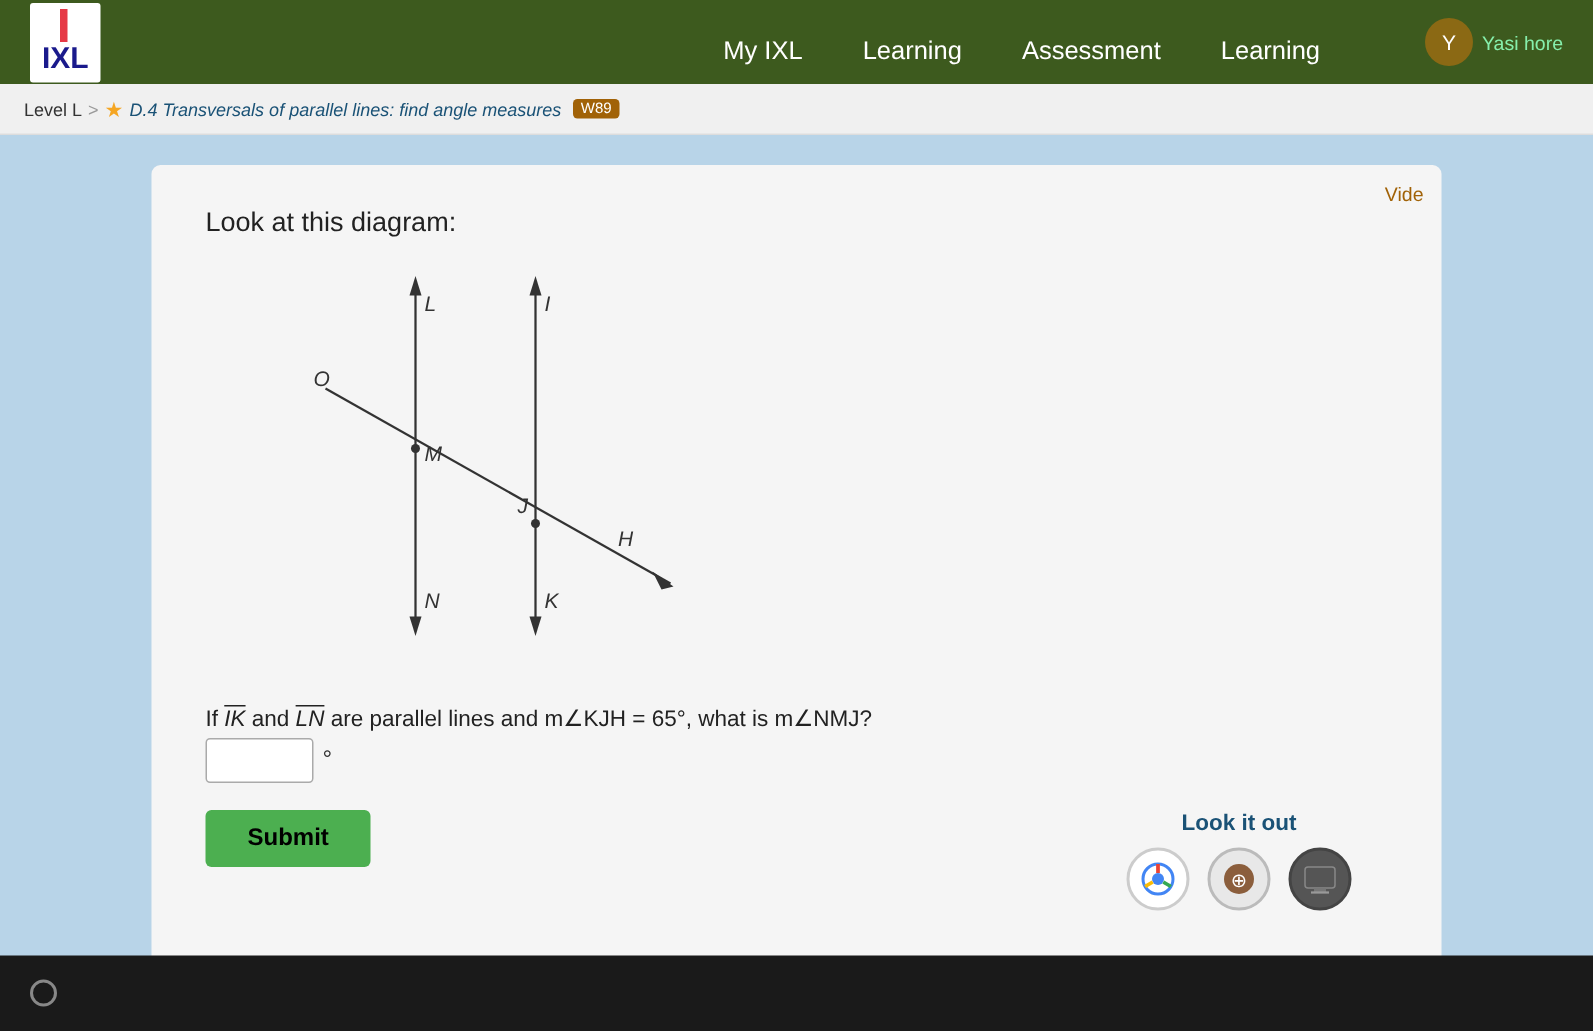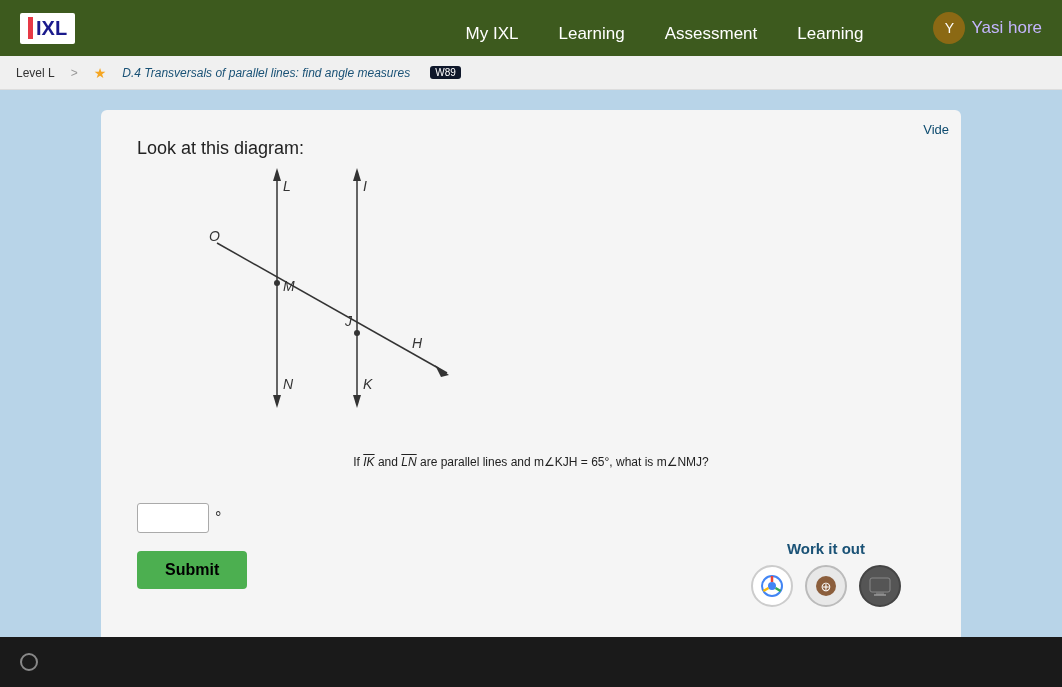--- a/index.html
+++ b/index.html
@@ -20,20 +20,21 @@
       align-items: center;
       padding: 0 20px;
       gap: 40px;
     }
     .logo-box {
       background: white;
       padding: 4px 8px;
       display: flex;
       align-items: center;
       border-radius: 2px;
+      flex-direction: column;
     }
     .logo-text {
       font-weight: 900;
       font-size: 20px;
       color: #1a1a8c;
     }
     .logo-bar {
       width: 5px;
       height: 22px;
       background: #e63946;
@@ -63,32 +64,32 @@
       height: 32px;
       border-radius: 50%;
       background: #8B6914;
       display: flex;
       align-items: center;
       justify-content: center;
       color: white;
       font-size: 14px;
     }
     .user-text {
-      color: #c4b5fd;
-      font-size: 17px;
+      color: #86efac;
+      font-size: 13px;
     }
 
     
     .breadcrumb-bar {
       background: #f0f0f0;
       height: 34px;
       display: flex;
       align-items: center;
       padding: 0 16px;
-      gap: 16px;
+      gap: 4px;
       border-bottom: 1px solid #ddd;
     }
     .breadcrumb-text {
       font-size: 12px;
       color: #333;
     }
     .breadcrumb-sep {
       font-size: 12px;
       color: #999;
     }
@@ -96,21 +97,21 @@
       color: #f5a623;
       font-size: 14px;
     }
     .breadcrumb-current {
       font-size: 12px;
       color: #1a5276;
       font-weight: 500;
       font-style: italic;
     }
     .badge {
-      background: #0f172a;
+      background: #a16207;
       color: white;
       font-size: 10px;
       padding: 1px 5px;
       border-radius: 3px;
       margin-left: 4px;
     }
 
     
     .main-area {
       background: #b8d4e8;
@@ -126,52 +127,51 @@
       border-radius: 6px;
       width: 860px;
       padding: 28px 36px 28px 36px;
       position: relative;
     }
 
     .video-link {
       position: absolute;
       top: 12px;
       right: 12px;
-      color: #0c4a6e;
+      color: #a16207;
       font-size: 13px;
       font-weight: 500;
       cursor: pointer;
       text-align: center;
     }
 
     .problem-title {
       font-size: 18px;
       color: #222;
-      margin-bottom: 4px;
+      margin-bottom: 20px;
       font-weight: 400;
     }
 
     
     .diagram-area {
       display: flex;
       justify-content: flex-start;
       margin-bottom: 20px;
     }
 
     .diagram-svg {
       margin-left: 20px;
     }
 
     
     .question-text {
-      font-size: 12px;
+      font-size: 15px;
       color: #222;
-      margin-bottom: 32px;
+      margin-bottom: 0;
       line-height: 1.5;
-      text-align: center;
     }
 
     .overline {
       text-decoration: overline;
       font-style: italic;
     }
 
     
     .answer-row {
       display: flex;
@@ -354,21 +354,21 @@
     <div class="answer-row">
       <input class="answer-input" type="text" placeholder="" style="">
       <span class="degree-sym">°</span>
     </div>
 
     
     <button class="submit-btn">Submit</button>
 
     
     <div class="work-it-out">
-      <div class="work-it-out-label">Work it out</div>
+      <div class="work-it-out-label">Look it out</div>
       <div class="work-icons">
         <div class="work-icon-circle icon-chrome">
 
           <svg width="24" height="24" viewBox="0 0 24 24">
             <circle cx="12" cy="12" r="10" fill="none" stroke="#4285f4" stroke-width="2"></circle>
             <circle cx="12" cy="12" r="4" fill="#4285f4"></circle>
             <line x1="12" y1="2" x2="12" y2="8" stroke="#ea4335" stroke-width="2.5"></line>
             <line x1="20.6" y1="17" x2="15.5" y2="14" stroke="#34a853" stroke-width="2.5"></line>
             <line x1="3.4" y1="17" x2="8.5" y2="14" stroke="#fbbc05" stroke-width="2.5"></line>
           </svg>

